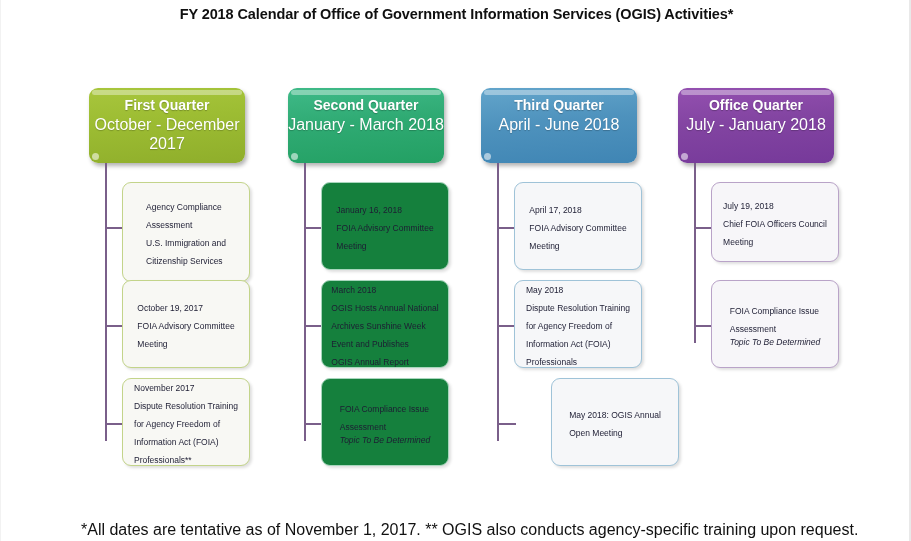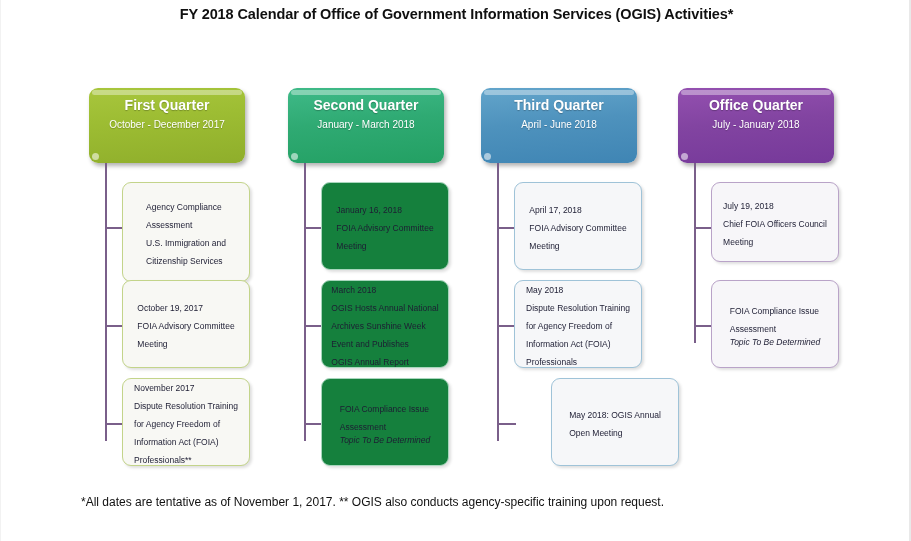--- a/index.html
+++ b/index.html
@@ -84,21 +84,21 @@
   }
   .q-title {
     font-size: 14px;
     font-weight: bold;
     line-height: 19px;
     position: relative;
     z-index: 3;
     text-shadow: 0 1px 1px rgba(0,0,0,0.25);
   }
   .q-range {
-    font-size: 10px;
+    font-size: 16px;
     font-weight: normal;
     line-height: 19px;
     position: relative;
     z-index: 3;
     text-shadow: 0 1px 1px rgba(0,0,0,0.22);
   }
 
   
   .hdr-green  { background: linear-gradient(175deg, #a8c63d 0%, #9dbd33 40%, #8fae2b 100%); }
   .hdr-teal   { background: linear-gradient(175deg, #3fba88 0%, #2faa73 45%, #23a063 100%); }
@@ -154,22 +154,22 @@
   
   .col-0 .event-box { border-color: #c3d48a; background: #f8f8f4; }
   .col-1 .event-box { border-color: #a8d6bd; background: #15803d; }
   .col-2 .event-box { border-color: #9fc3d8; background: #f6f7f9; }
   .col-3 .event-box { border-color: #b9a3c8; background: #f7f6f9; }
 
   
   #footnote {
     position: absolute;
     left: 80px;
-    top: 495px;
-    font-size: 12px;
+    top: 521px;
+    font-size: 16px;
     color: #111111;
     font-weight: 500;
   }
 </style>
 </head>
 <body>
 
 <div id="page">
 
   <div id="chart-title">FY 2018 Calendar of Office of Government Information Services (OGIS) Activities*</div>

